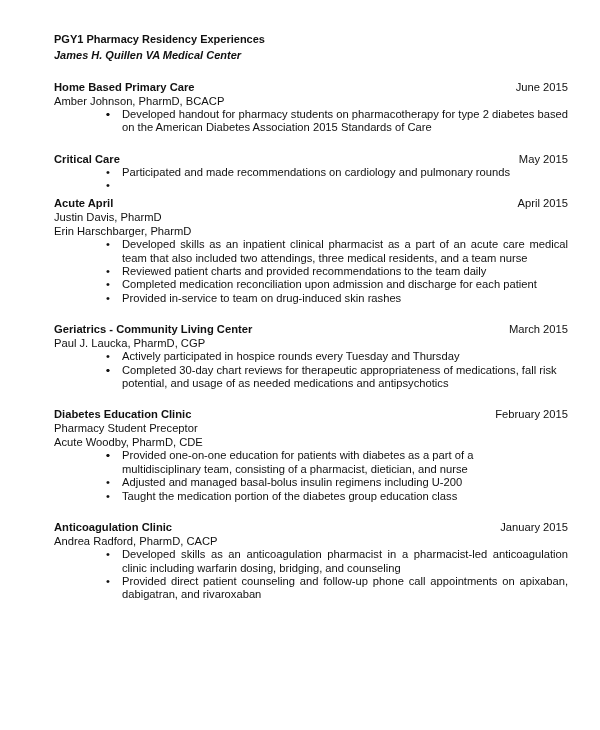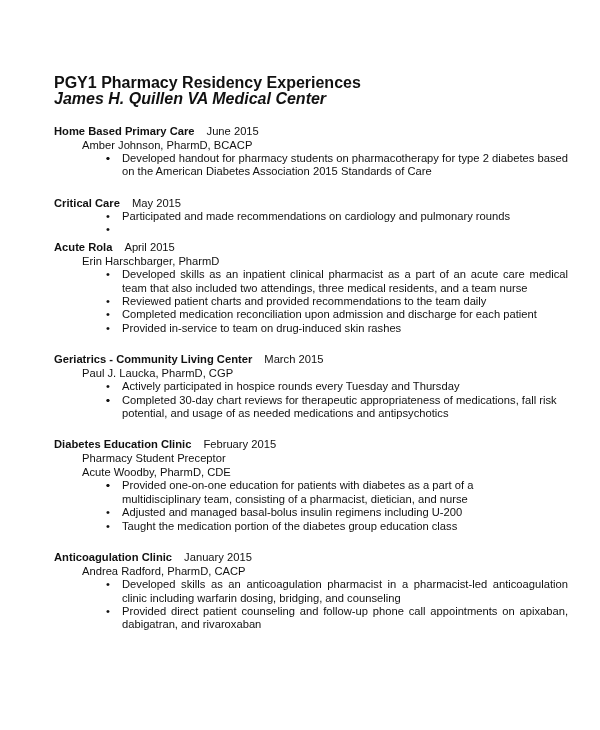--- a/index.html
+++ b/index.html
@@ -1,25 +1,25 @@
 <!DOCTYPE html>
 <html><head>
   <meta charset="utf-8">
   <style>
     html, body { margin:0; padding:0; background:#ffffff; }
     body { width:600px; height:730px; position:relative; overflow:hidden;
       font-family:"Liberation Sans", sans-serif; color:#111; font-size:11.2px; }
     .page { position:absolute; left:54px; top:31px; width:514px; }
-    .title { font-weight:bold; font-size:16px; line-height:16px;margin-top:44px; }
-    .subtitle { font-weight:bold; font-style:italic; font-size:16px; line-height:16px; }
+    .title { font-weight:bold; font-size:11px; line-height:16px; }
+    .subtitle { font-weight:bold; font-style:italic; font-size:11px; line-height:16px; }
     .section { margin-top:17px; }
     .section.first { margin-top:17px; }
-    .head { display:flex; line-height:14px;gap:12px; }
+    .head { display:flex; justify-content:space-between; line-height:14px; }
     .head .name { font-weight:bold; }
-    .line { line-height:14px;margin-left:28px; }
+    .line { line-height:14px; }
     ul { margin:0; padding:0; list-style:none; }
     li { position:relative; padding-left:68px; line-height:13.4px; }
     li .dot { position:absolute; left:52px; top:0; }
     li.just { text-align:justify; }
   </style>
 </head>
 <body>
 
 <div class="page">
   <div class="title">PGY1 Pharmacy Residency Experiences</div>
@@ -43,23 +43,24 @@
       <span>May 2015</span>
     </div>
     <ul>
       <li><span class="dot">•</span><span>Participated and made recommendations on cardiology and pulmonary rounds</span></li>
       <li style="padding-right:40px"><span class="dot">•</span></li>
     </ul>
   </div>
 
   <div class="section">
     <div class="head">
-      <span class="name">Acute Rola</span>
+      <span class="name">Acute April</span>
       <span>April 2015</span>
     </div>
+    <div class="line">Justin Davis, PharmD</div>
     <div class="line">Erin Harschbarger, PharmD</div>
     <ul>
       <li class="just"><span class="dot">•</span><span>Developed skills as an inpatient clinical pharmacist as a part of an acute care medical team that also included two attendings, three medical residents, and a team nurse</span></li>
       <li><span class="dot">•</span><span>Reviewed patient charts and provided recommendations to the team daily</span></li>
       <li><span class="dot">•</span><span>Completed medication reconciliation upon admission and discharge for each patient</span></li>
       <li><span class="dot">•</span><span>Provided in-service to team on drug-induced skin rashes</span></li>
     </ul>
   </div>
 
   <div class="section">

